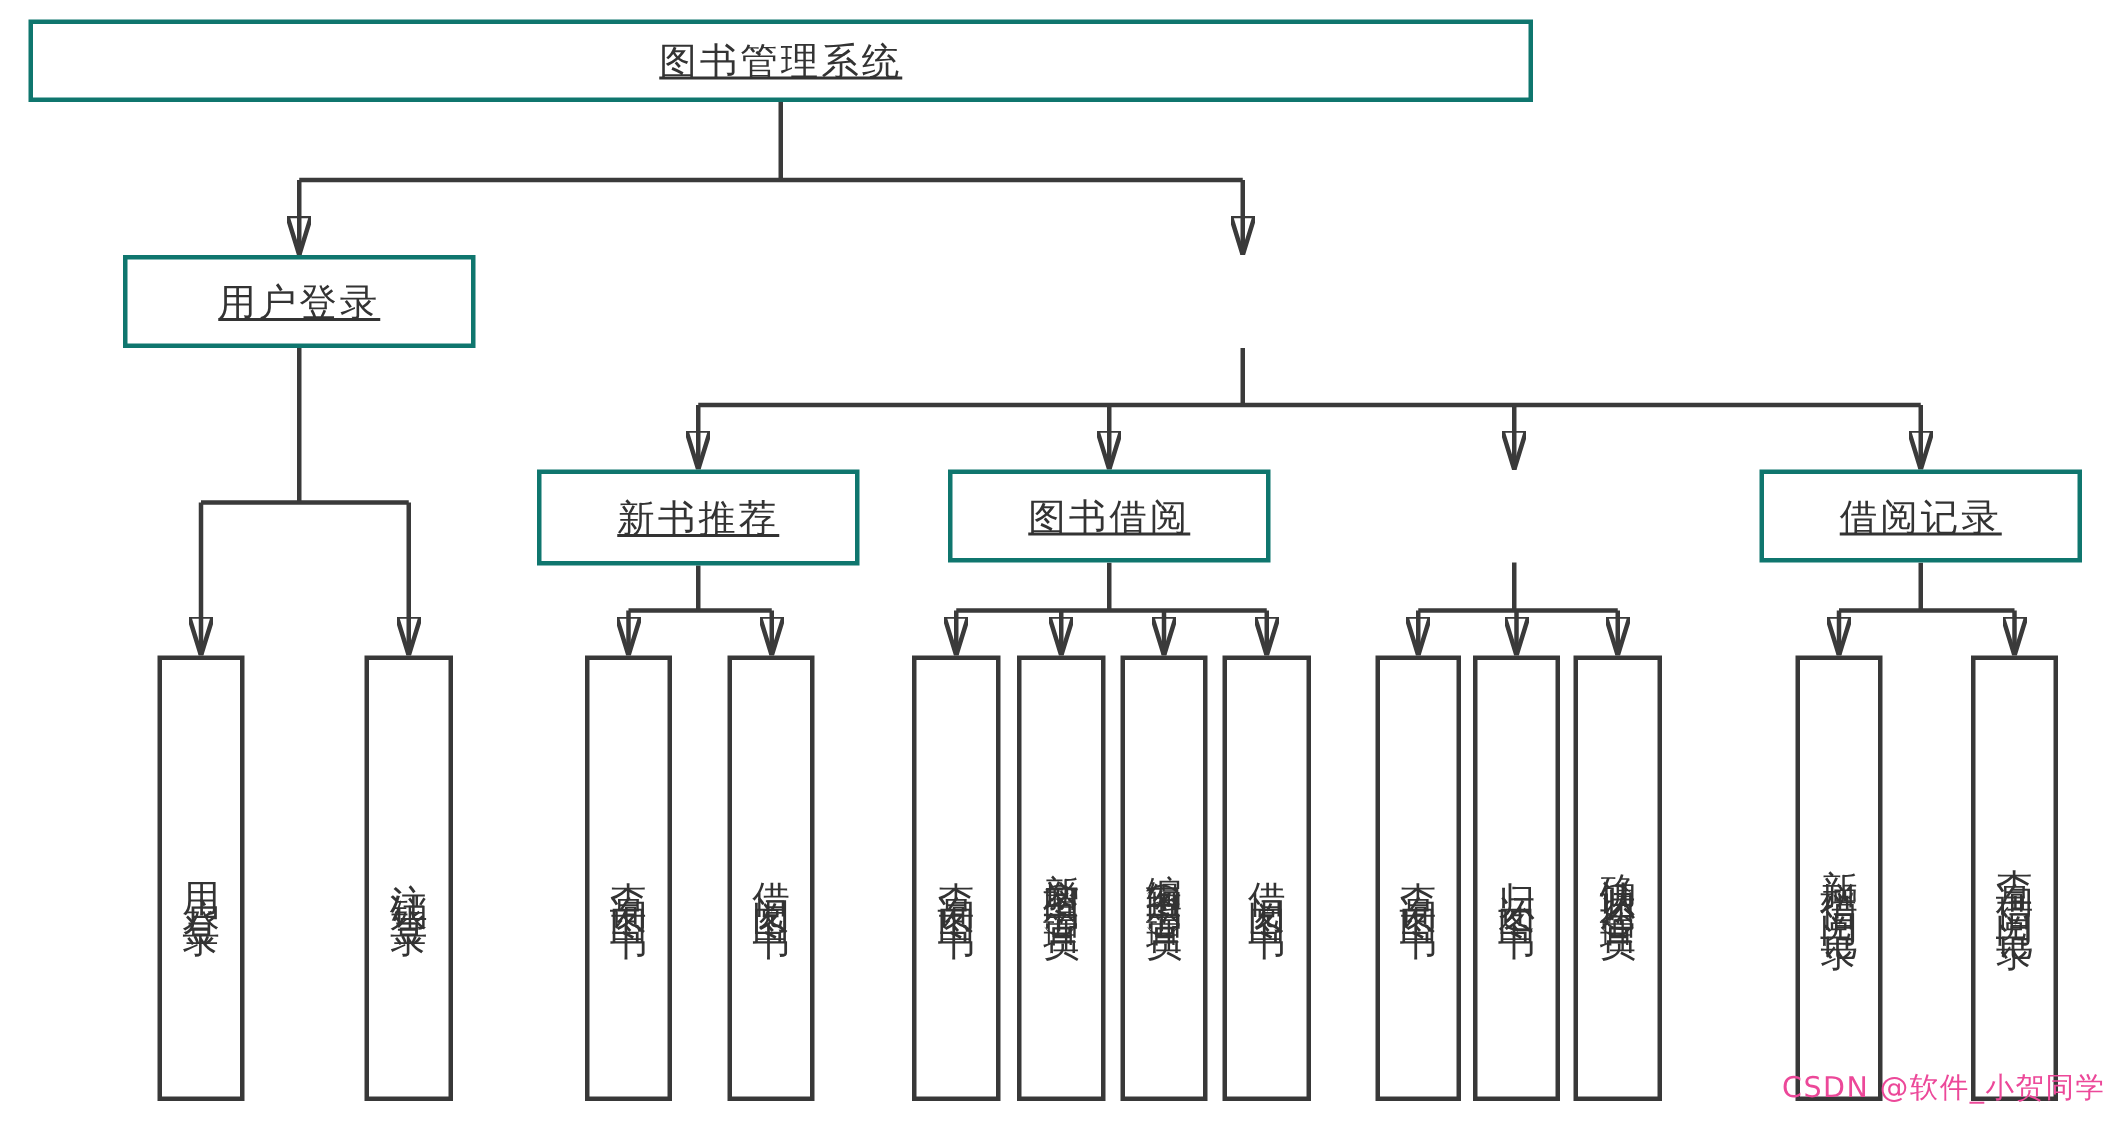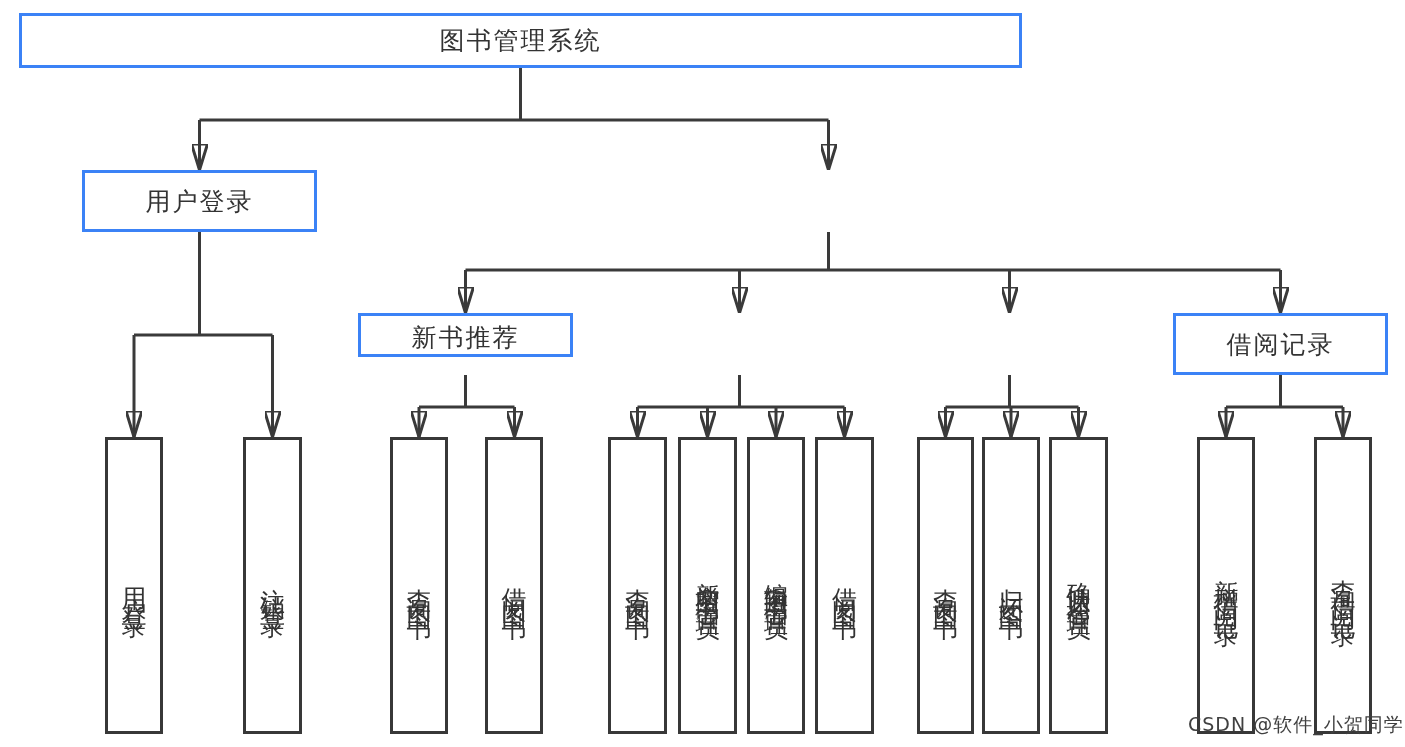--- a/index.html
+++ b/index.html
@@ -9,38 +9,38 @@
     width:1405px;height:747px;
     background:#ffffff;
     overflow:hidden;
     font-family:"DejaVu Sans","Liberation Sans",sans-serif;
     color:#333333;
   }
   #connectors{position:absolute;left:0;top:0;width:1405px;height:747px;}
   #connectors path{stroke:#3a3a3a;stroke-width:3;fill:none;}
   .hnode{
     position:absolute;box-sizing:border-box;
-    border:3px solid #3b82f6;background:#ffffff;
+    border:3px solid #0f766e;background:#ffffff;
     display:flex;align-items:center;justify-content:center;
-    font-size:25px;letter-spacing:2px;white-space:nowrap;
+    font-size:25px;letter-spacing:2px;white-space:nowrap;text-decoration:underline;
   }
   .vnode{
     position:absolute;box-sizing:border-box;
     top:437px;height:297px;
     border:3px solid #383838;background:#ffffff;
     display:flex;align-items:center;justify-content:center;
   }
   .vlabel{
     writing-mode:vertical-rl;text-orientation:mixed;
     font-size:25px;letter-spacing:9px;line-height:1;
   }
   .vlabel.long{font-size:24px;letter-spacing:5px;}
   #watermark{
     position:absolute;left:1188px;top:712px;
-    font-size:19px;color:#404040;letter-spacing:1px;white-space:nowrap;
+    font-size:19px;color:#ec4899;letter-spacing:1px;white-space:nowrap;
   }
 </style>
 </head>
 <body>
 
 <div id="canvas">
 
   <svg id="connectors" viewBox="0 0 1405 747" xmlns="http://www.w3.org/2000/svg">
     <defs>
       <marker id="arrow" viewBox="0 0 26 16" refX="26" refY="8" markerWidth="26" markerHeight="16" markerUnits="userSpaceOnUse" orient="auto">
@@ -90,22 +90,25 @@
   </svg>
 
   <div class="hnode" style="left:19px;top:13px;width:1003px;height:55px;">
     <span>图书管理系统</span>
   </div>
 
   <div class="hnode" style="left:82px;top:170px;width:235px;height:62px;">
     <span>用户登录</span>
   </div>
 
-  <div class="hnode" style="left:358px;top:313px;width:215px;height:44px;align-items:flex-end;">
+  <div class="hnode" style="left:358px;top:313px;width:215px;height:64px;">
     <span>新书推荐</span>
+  </div>
+  <div class="hnode" style="left:632px;top:313px;width:215px;height:62px;">
+    <span>图书借阅</span>
   </div>
   <div class="hnode" style="left:1173px;top:313px;width:215px;height:62px;">
     <span>借阅记录</span>
   </div>
 
   <div class="vnode" style="left:105px;width:58px;">
     <span class="vlabel">用户登录</span>
   </div>
   <div class="vnode" style="left:243px;width:59px;">
     <span class="vlabel">注销登录</span>

